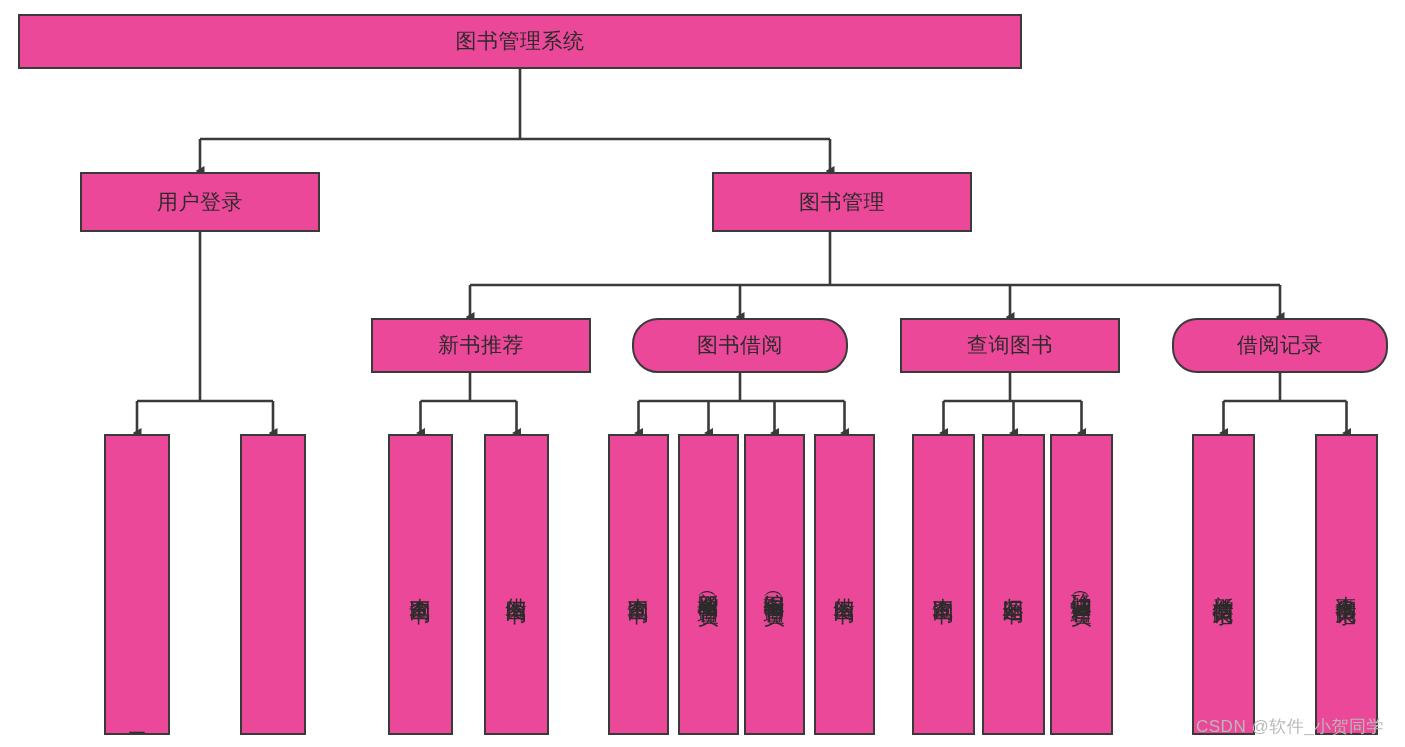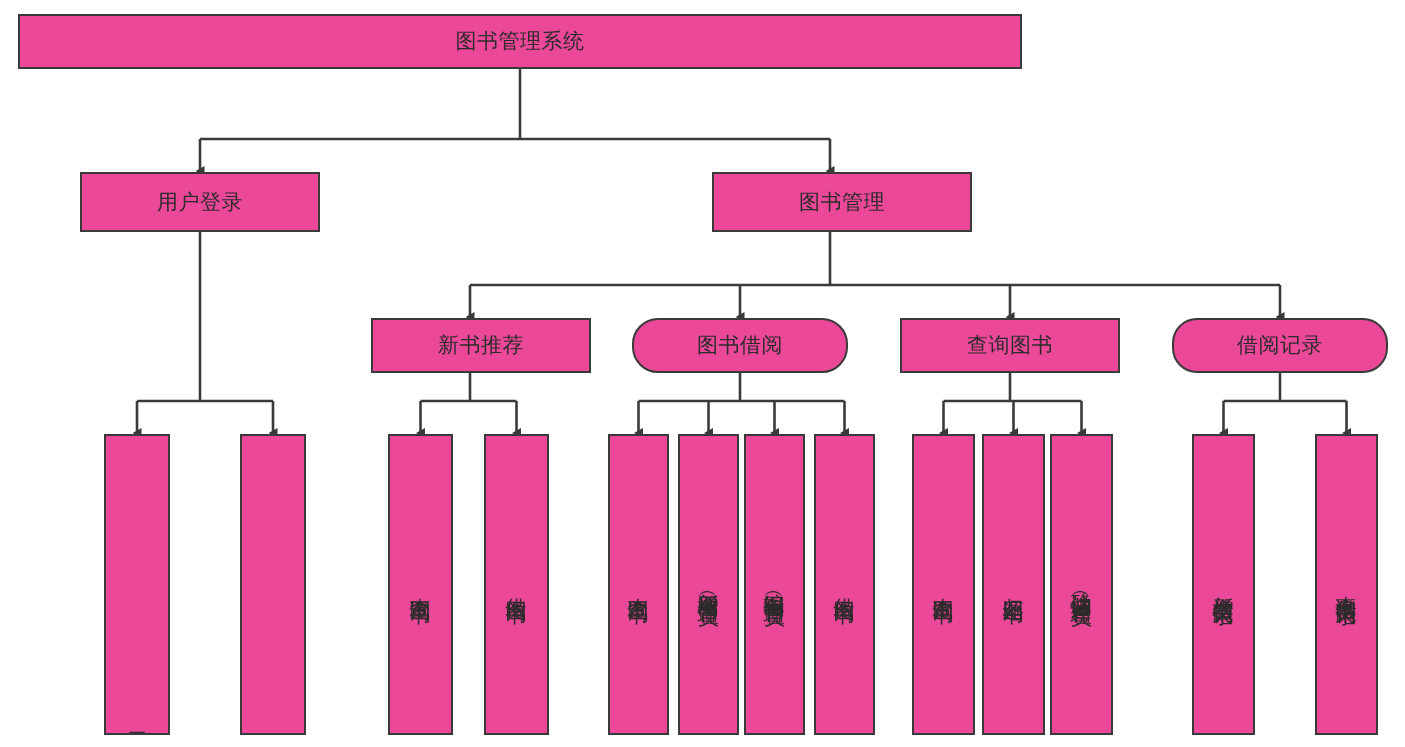--- a/index.html
+++ b/index.html
@@ -172,14 +172,15 @@
   <div class="node-box vertical" style="left: 1050px; top: 434px; width: 63px; height: 301px;">
     <span class="node-label">确认归还（管理员）</span>
   </div>
   <div class="node-box vertical" style="left: 1192px; top: 434px; width: 63px; height: 301px;">
     <span class="node-label">新增借阅记录</span>
   </div>
   <div class="node-box vertical" style="left: 1315px; top: 434px; width: 63px; height: 301px;">
     <span class="node-label">查询借阅记录</span>
   </div>
 
+  <div class="watermark" style="left: 1196px; top: 715px;">CSDN @软件_小贺同学</div>
 
 </div>
 
 </body></html>

